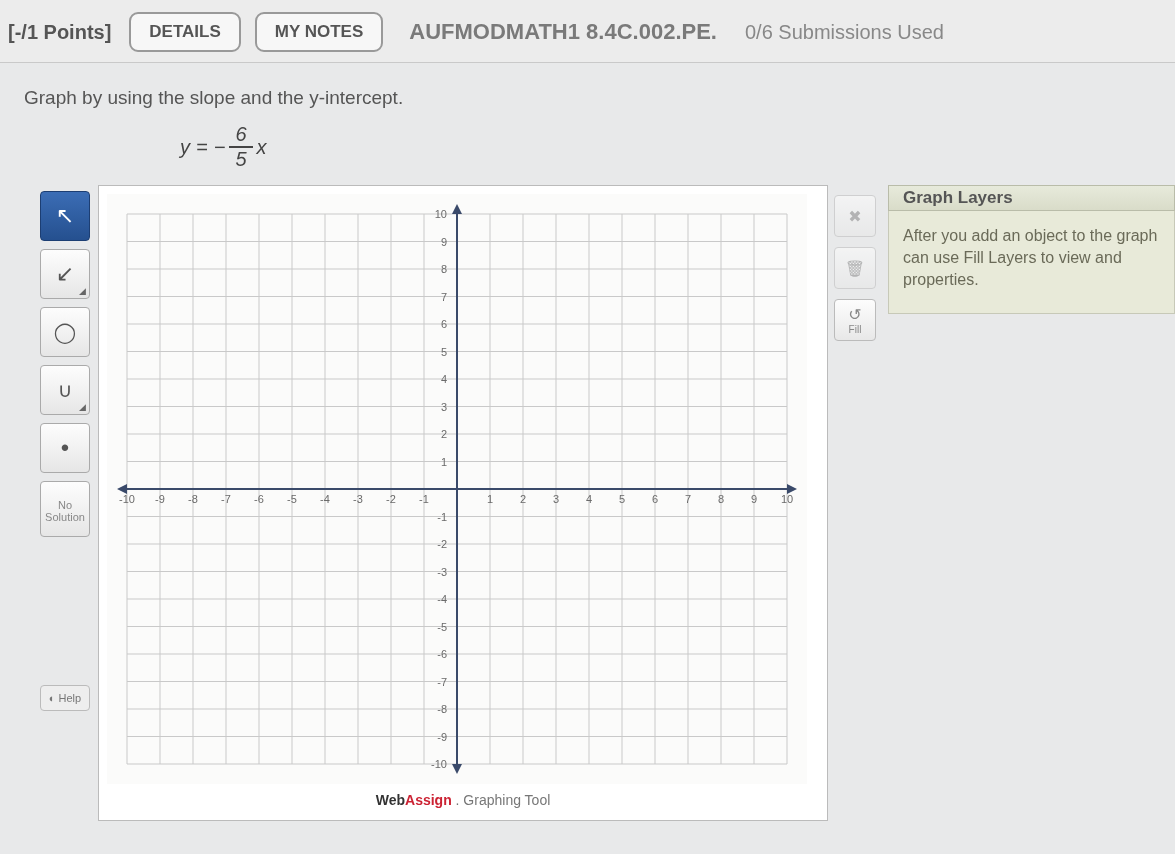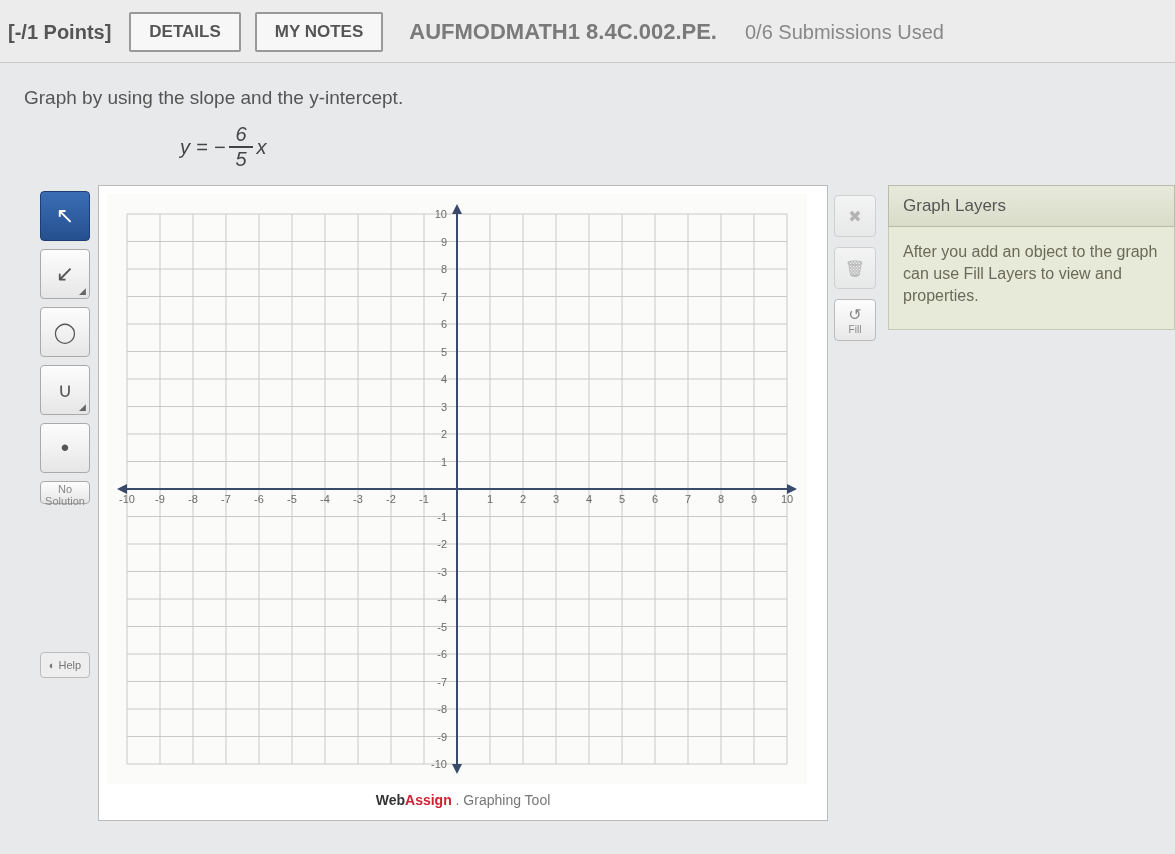--- a/index.html
+++ b/index.html
@@ -25,21 +25,21 @@
     font-size: 20px;
     margin-right: 4px;
   }
   .hbtn {
     border: 2px solid #999;
     background: #f7f7f7;
     color: #555;
     font-weight: bold;
     font-size: 17px;
     padding: 8px 18px;
-    border-radius: 2px;
+    border-radius: 9px;
     cursor: pointer;
   }
   .assign-code {
     font-weight: bold;
     color: #7a7a7a;
     font-size: 22px;
     margin-left: 12px;
   }
   .subs {
     color: #888;
@@ -88,21 +88,21 @@
   }
   .tool.active {
     background: linear-gradient(#3b6db5,#25508f);
     border-color:#1c3e73;
     color:#fff;
   }
   .tool .corner {
     position:absolute; right:3px; bottom:2px; font-size:9px; color:#666;
   }
   .tool.nosol {
-    height:23px; font-size:11px; line-height:12px; text-align:center; color:#888;
+    height:56px; font-size:11px; line-height:12px; text-align:center; color:#888;
     flex-direction:column; padding-top:4px;
   }
   .tool.help {
     height:26px; width:50px; margin-top:140px;
     font-size:11px; background:#eee; border:1px solid #bbb;
     color:#777;
   }
 
   
   .graph-wrap {
@@ -148,22 +148,22 @@
   .rbtn .ic { font-size:16px; }
 
   
   .layers {
     flex:1;
     margin-left:6px;
   }
   .layers-head {
     background: linear-gradient(#e7eadb,#d9dcc9);
     border:1px solid #b9bca9;
-    padding:10px 14px;
-    font-weight:normal;
+    padding:2px 14px;
+    font-weight:bold;
     color:#555;
     font-size:17px;
   }
   .layers-body {
     background:#e8ead9;
     border:1px solid #c7c9b8;
     border-top:none;
     padding:14px 14px 22px 14px;
     color:#6a6a58;
     font-size:16px;

